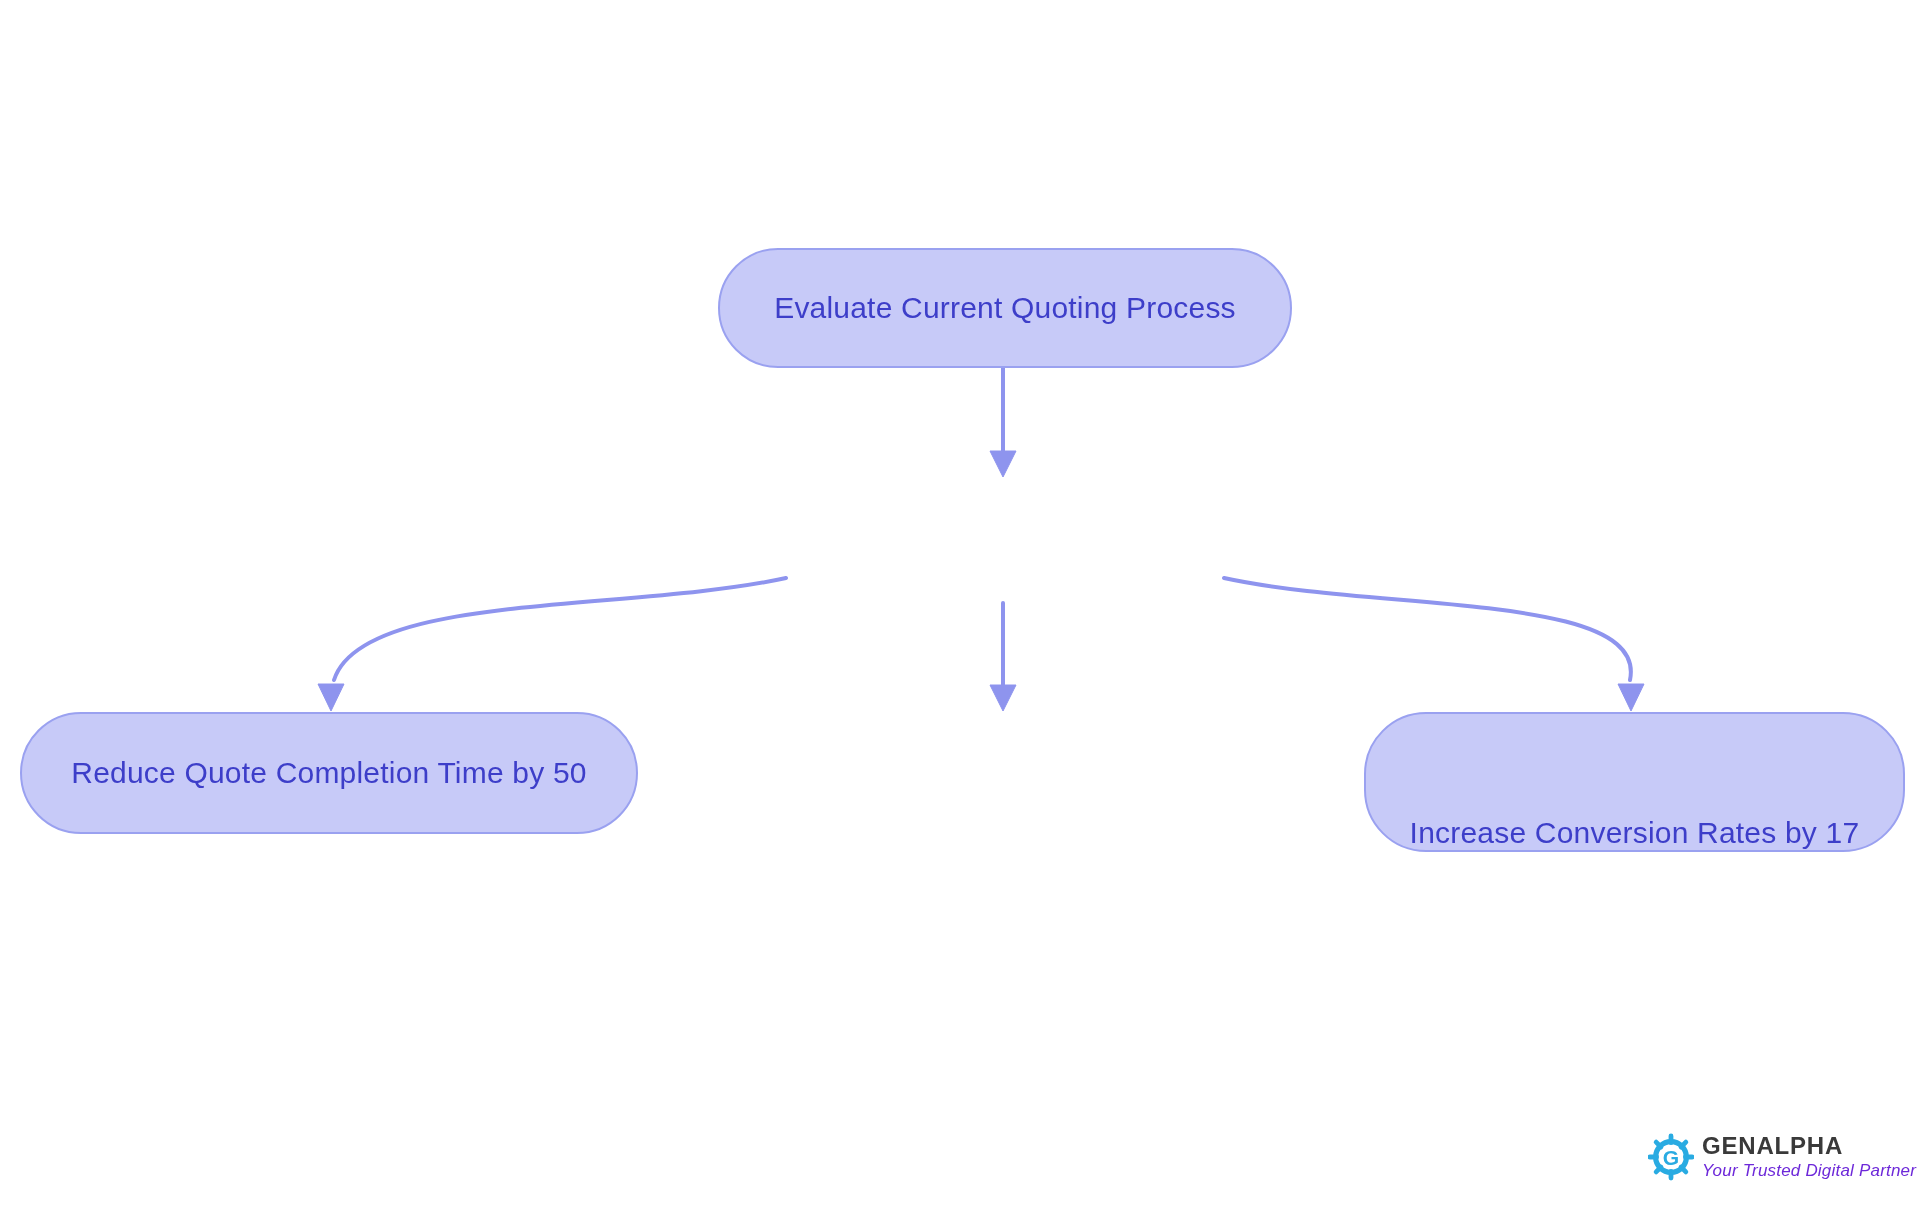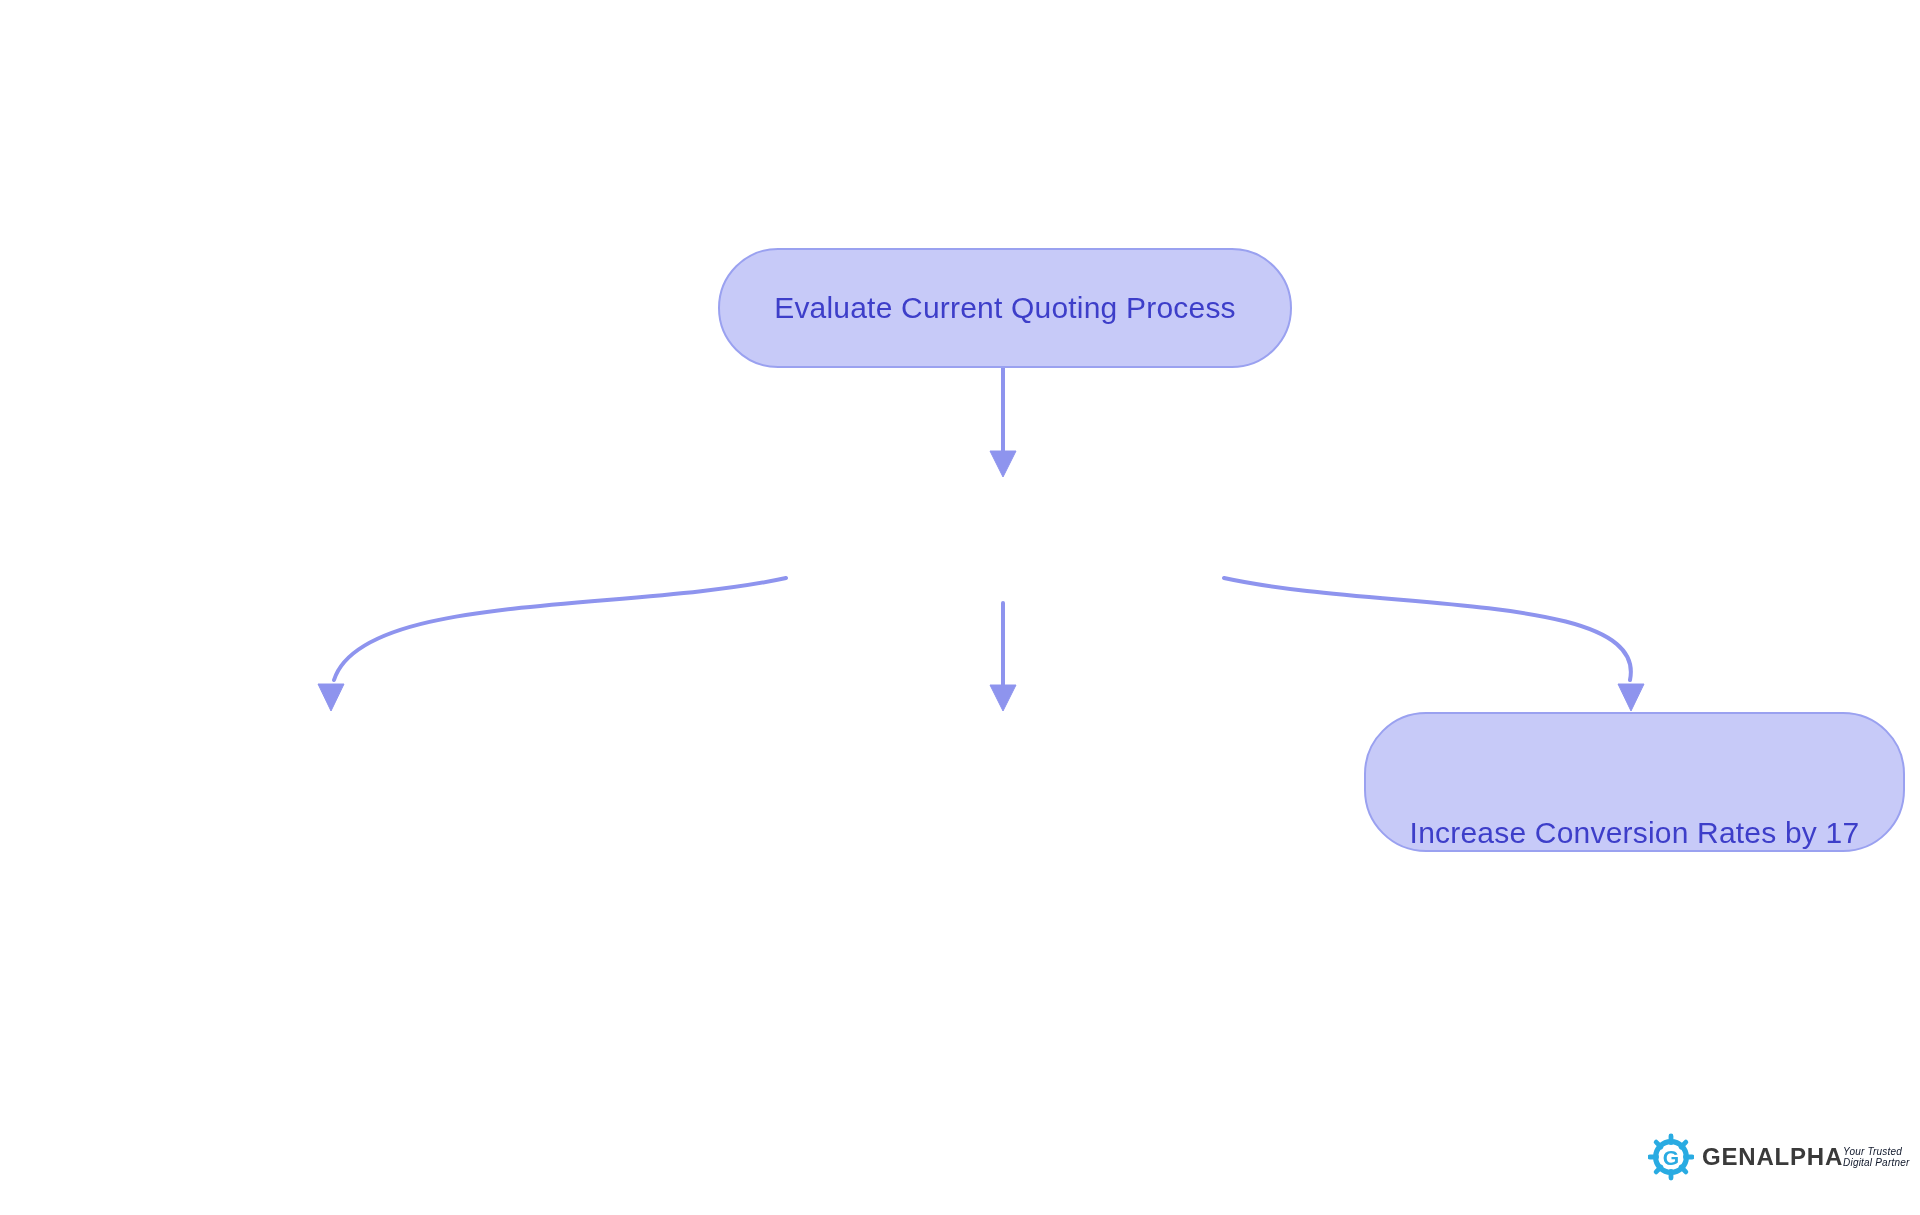--- a/index.html
+++ b/index.html
@@ -50,35 +50,35 @@
     align-items: center;
   }
   .logo-icon {
     width: 46px;
     height: 48px;
     flex: 0 0 auto;
   }
   .logo-text {
     margin-left: 8px;
     display: flex;
-    flex-direction: row;
+    flex-direction: column;
     justify-content: center;
   }
   .logo-name {
     font-size: 24px;
     font-weight: 800;
     color: #3a3a3a;
     letter-spacing: 0.8px;
     line-height: 1.05;
   }
   .logo-tagline {
-    font-size: 10px;
+    font-size: 17px;
     font-style: italic;
     font-weight: 500;
-    color: #0f172a;
+    color: #6d28d9;
     margin-top: 2px;
     letter-spacing: 0.2px;
   }
 </style>
 </head>
 <body>
 
 <div class="canvas">
 
   <svg class="connectors" viewBox="0 0 1920 1215" xmlns="http://www.w3.org/2000/svg">
@@ -94,20 +94,23 @@
 
     <path d="M1224 578 C1380 612, 1648 592, 1630 680" fill="none" stroke="#8e94ee" stroke-width="4" stroke-linecap="round"></path>
     <path d="M1618 684 L1644 684 L1631 711 Z" fill="#8e94ee" stroke="#8e94ee" stroke-linejoin="round"></path>
   </svg>
 
   <div class="node node-evaluate">
     <span>Evaluate Current Quoting Process</span>
   </div>
 
 
+  <div class="node node-reduce">
+    <span>Reduce Quote Completion Time by 50</span>
+  </div>
 
 
   <div class="node node-increase">
     <span>Increase Conversion Rates by 17</span>
   </div>
 
   <div class="logo">
     <svg class="logo-icon" viewBox="0 0 48 48" xmlns="http://www.w3.org/2000/svg">
       <g fill="none" stroke="#29abe2" stroke-linecap="round">
         <g stroke-width="5">

